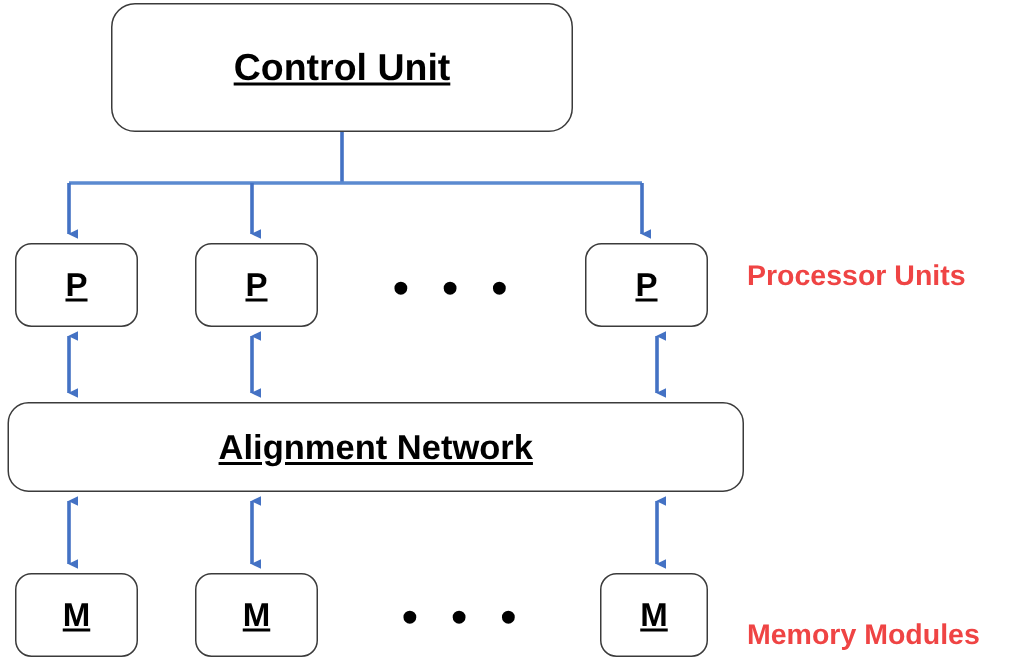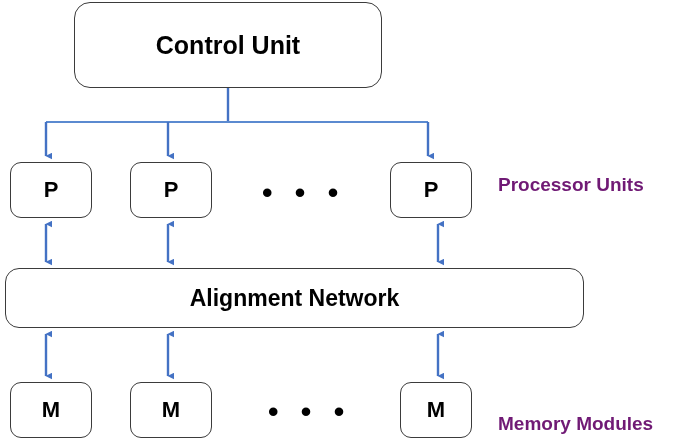--- a/index.html
+++ b/index.html
@@ -23,33 +23,34 @@
     background: #ffffff;
     border: 1.6px solid #3b3b3b;
     border-radius: 12px;
     display: flex;
     align-items: center;
     justify-content: center;
     color: #000000;
     font-weight: bold;
     text-align: center;
     line-height: 1;
+    text-decoration: underline;
   }
   .node-control {
     left: 74px;
     top: 2px;
     width: 308px;
     height: 86px;
     border-radius: 16px;
     font-size: 25px;
   }
   .node-align {
     left: 5px;
     top: 268px;
-    width: 579px;
+    width: 491px;
     height: 60px;
     border-radius: 14px;
     font-size: 23px;
   }
   .node-small {
     width: 82px;
     height: 56px;
     font-size: 22px;
     border-radius: 11px;
   }
@@ -67,21 +68,21 @@
     font-weight: bold;
     letter-spacing: 7px;
     line-height: 1;
     user-select: none;
   }
   .ellipsis-p { left: 262px; top: 178px; }
   .ellipsis-m { left: 268px; top: 397px; }
 
   .side-label {
     position: absolute;
-    color: #701a75;
+    color: #ef4444;
     font-size: 19px;
     font-weight: bold;
     white-space: nowrap;
     line-height: 1;
   }
   .label-proc { left: 498px; top: 175px; }
   .label-mem  { left: 498px; top: 393px; margin-top: 21px; }
 
   svg.wires {
     position: absolute;

